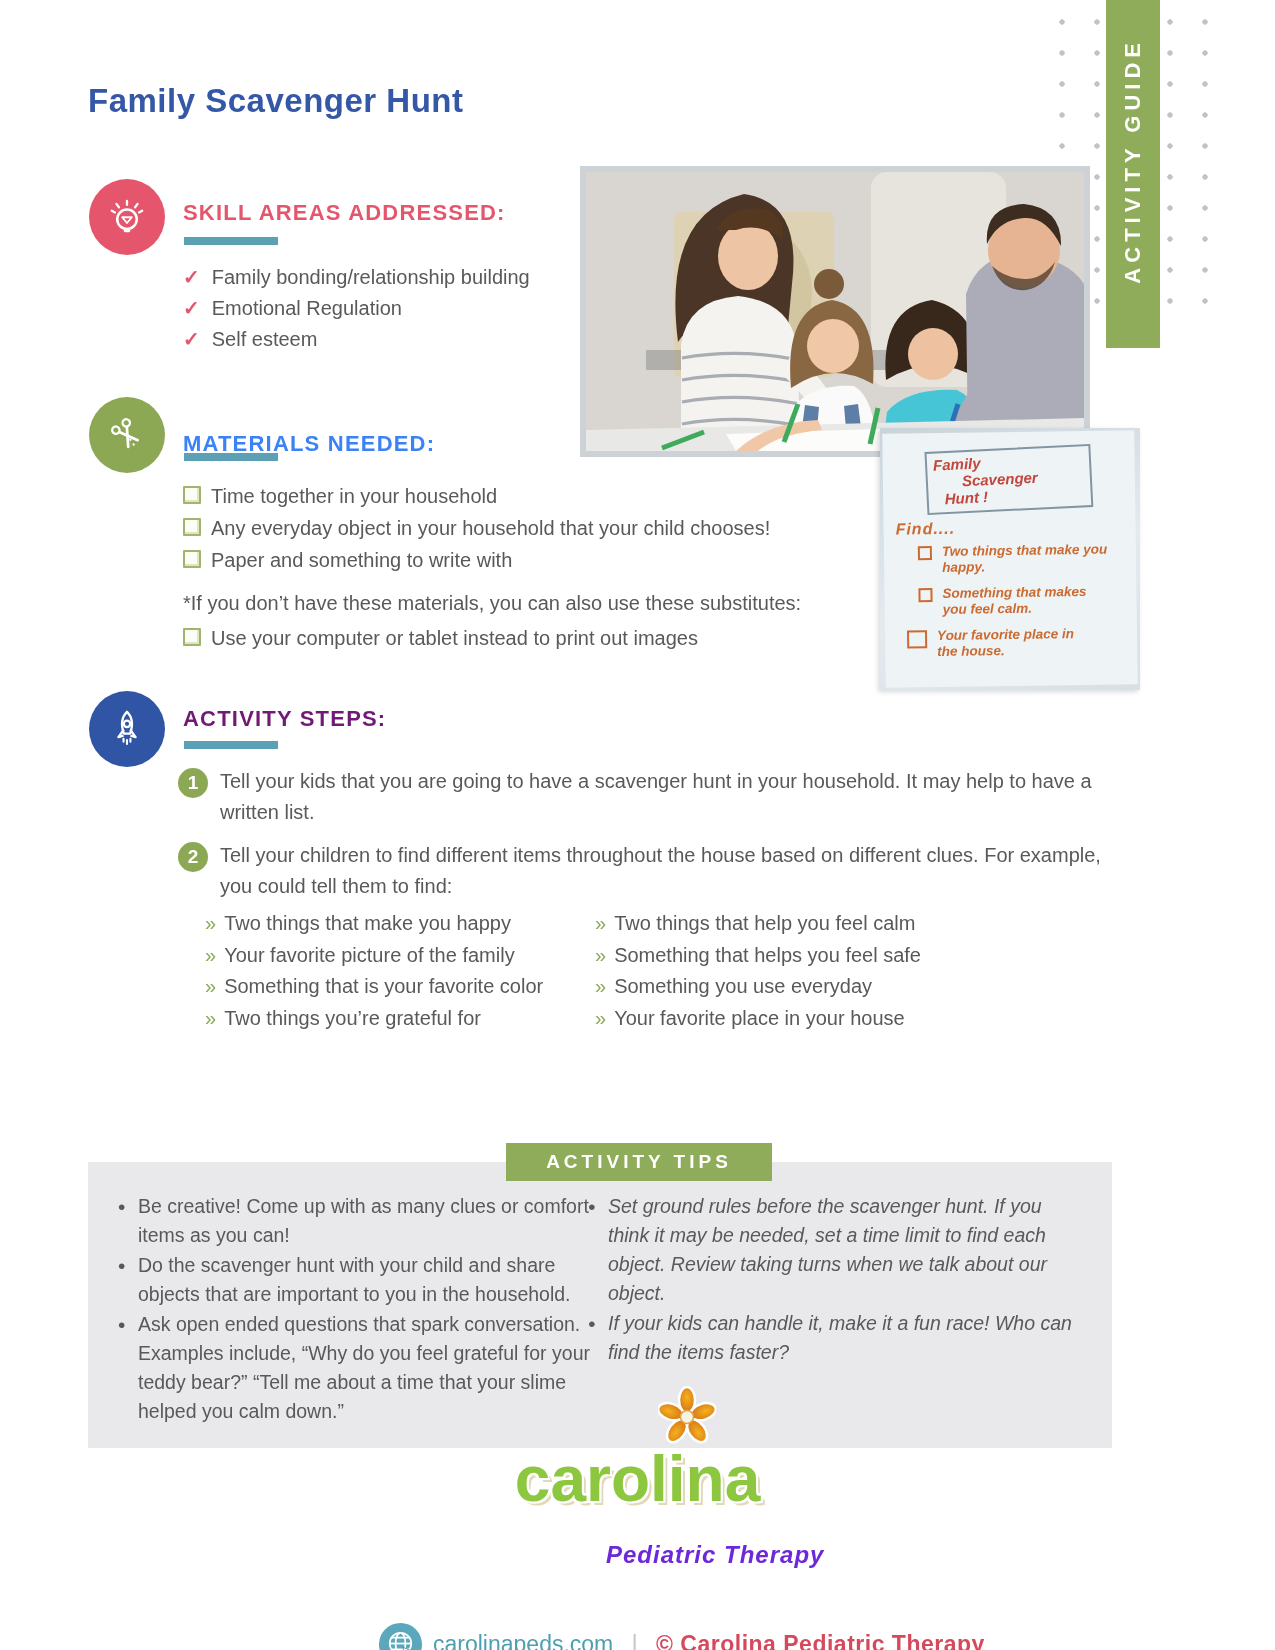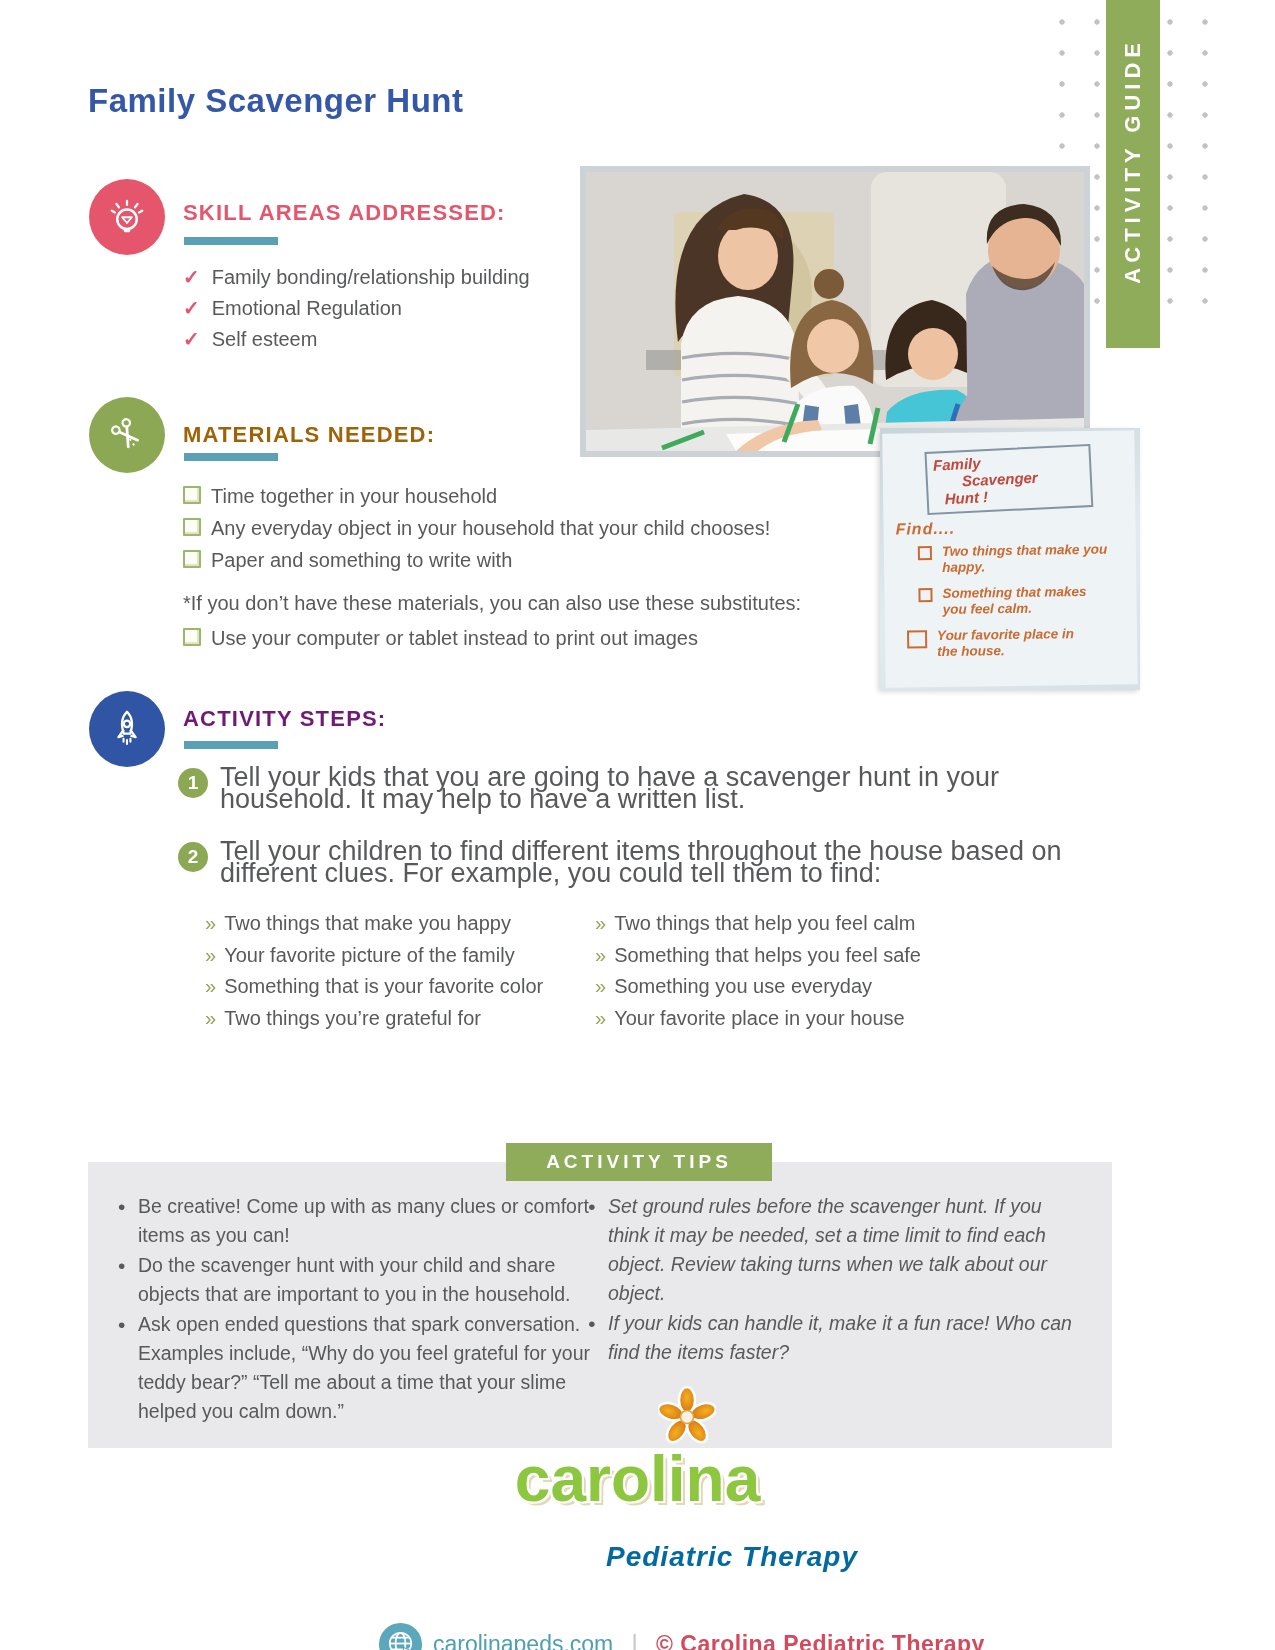--- a/index.html
+++ b/index.html
@@ -42,41 +42,41 @@
 
   
   .icon-circle{position:absolute;width:76px;height:76px;border-radius:50%;
                display:flex;align-items:center;justify-content:center;}
   .icon-circle svg{width:46px;height:46px;}
   .circle-pink{left:89px;top:179px;background:#E5566C;}
   .circle-green{left:89px;top:397px;background:#8CA855;}
   .circle-blue{left:89px;top:691px;background:#2F55A4;}
   .sec-heading{position:absolute;left:183px;font-size:22px;font-weight:bold;letter-spacing:1.2px;margin:0;}
   .h-skills{top:200px;color:#E5566C;}
-  .h-materials{top:422px;color:#a16207;}
+  .h-materials{top:431px;color:#3b82f6;}
   .h-steps{top:706px;color:#701a75;}
   .rule{position:absolute;left:184px;width:94px;height:8px;background:#5CA0B6;}
   .r-skills{top:237px;} .r-materials{top:453px;} .r-steps{top:741px;}
 
   ul{list-style:none;margin:0;padding:0;}
   .check-list{position:absolute;left:183px;top:262px;font-size:20px;line-height:31px;}
   .check-list .check{color:#E5566C;font-weight:bold;margin-right:12px;font-size:20px;}
   .box-list{position:absolute;left:183px;top:480px;font-size:20px;line-height:32px;}
   .box-list .sq, .sub-list .sq{display:inline-block;width:14px;height:14px;border:2px solid #9FB56B;
         background:#fdfdf8;margin-right:10px;vertical-align:-1px;border-radius:1px;
         box-shadow:inset -2px -2px 0 #dfe6c8;}
   .mat-note{position:absolute;left:183px;top:592px;font-size:20px;}
   .sub-list{position:absolute;left:183px;top:622px;font-size:20px;line-height:32px;}
 
   .step{position:absolute;left:178px;width:952px;display:flex;}
   .step1{top:766px;} .step2{top:840px;}
   .step-num{flex:0 0 auto;width:30px;height:30px;border-radius:50%;background:#8CA855;color:#fff;
             font-weight:bold;font-size:19px;display:flex;align-items:center;justify-content:center;
             margin-right:12px;margin-top:2px;}
-  .step-text{font-size:27px;line-height:22px;}
+  .step-text{font-size:20px;line-height:31px;}
 
   .find-col{position:absolute;top:908px;font-size:20px;line-height:31.5px;}
   .find-left{left:205px;width:390px;}
   .find-right{left:595px;width:420px;}
   .find-col .chev{color:#8CA855;margin-right:8px;font-size:20px;}
 
   
   .tips-banner{position:absolute;left:506px;top:1143px;width:266px;height:38px;background:#8FAC5B;
                color:#fff;font-weight:bold;font-size:19px;letter-spacing:4px;
                display:flex;align-items:center;justify-content:center;z-index:2;}
@@ -85,22 +85,22 @@
   .tips-col li{position:relative;padding-left:20px;margin-bottom:1px;}
   .tips-col li::before{content:"\2022";position:absolute;left:0;top:0;font-size:21px;color:#58595B;}
   .tips-left{left:118px;width:478px;}
   .tips-right{left:588px;width:486px;font-style:italic;}
 
   
   .flower{position:absolute;left:658px;top:1386px;width:58px;height:62px;}
   .logo-word{position:absolute;left:0;right:0;top:1442px;text-align:center;font-size:64px;
              font-weight:bold;color:#8DC63F;letter-spacing:0;
              text-shadow:-2px -2px 0 #fff,2px -2px 0 #fff,-2px 2px 0 #fff,2px 2px 0 #fff,4px 4px 0 #e2d8b8;}
-  .tagline{position:absolute;left:606px;top:1541px;font-size:28px;font-weight:bold;font-style:italic;
-           color:#0369a1;letter-spacing:1px;}
+  .tagline{position:absolute;left:606px;top:1541px;font-size:24px;font-weight:bold;font-style:italic;
+           color:#6d28d9;letter-spacing:1px;}
   .footer-row{position:absolute;left:378px;top:1621px;height:46px;display:flex;align-items:center;}
   .globe{width:45px;height:45px;margin-right:10px;}
   .site{font-size:23px;color:#4D9FB1;}
   .fdiv{font-size:26px;color:#C9C9CC;margin:0 18px;font-weight:300;}
   .copyright{font-size:23px;font-weight:bold;color:#D6495C;letter-spacing:.5px;}
 </style>
 </head>
 <body>
 
 <div class="page">

